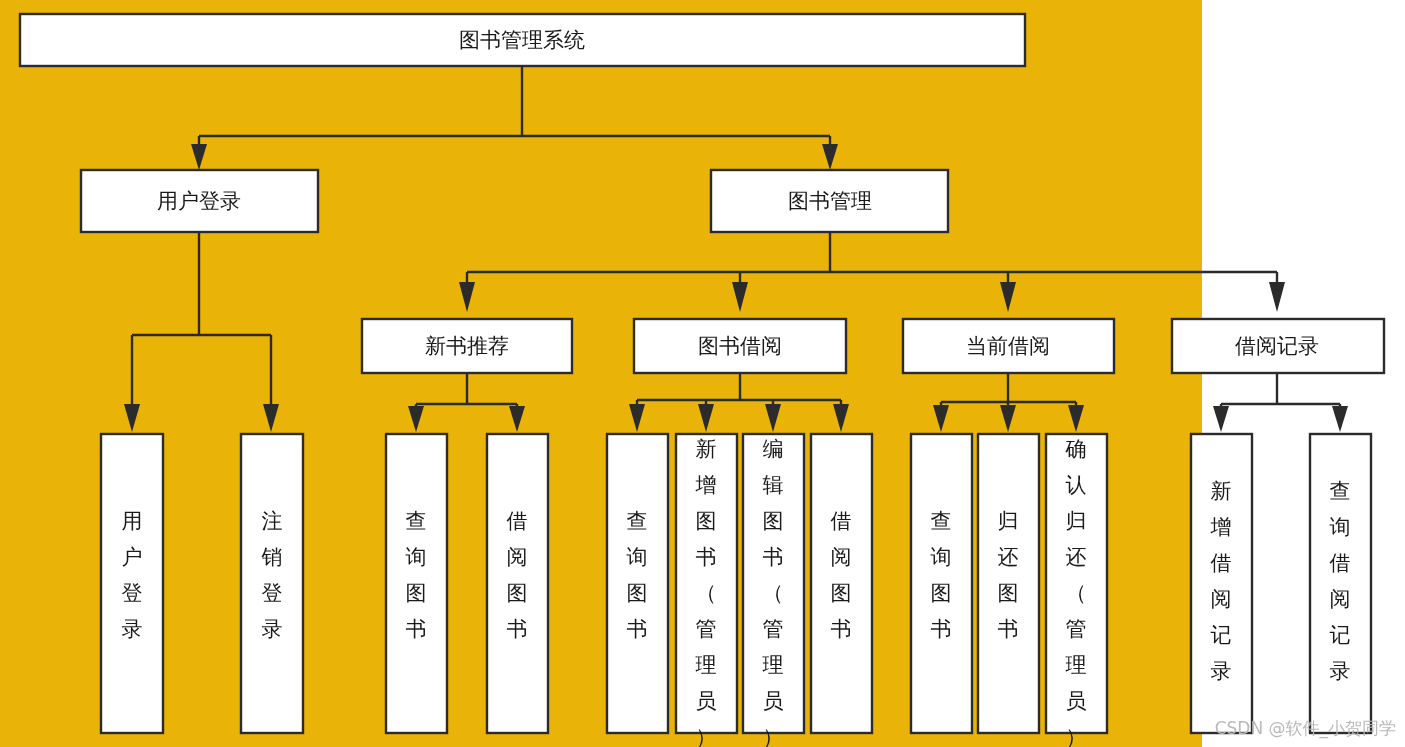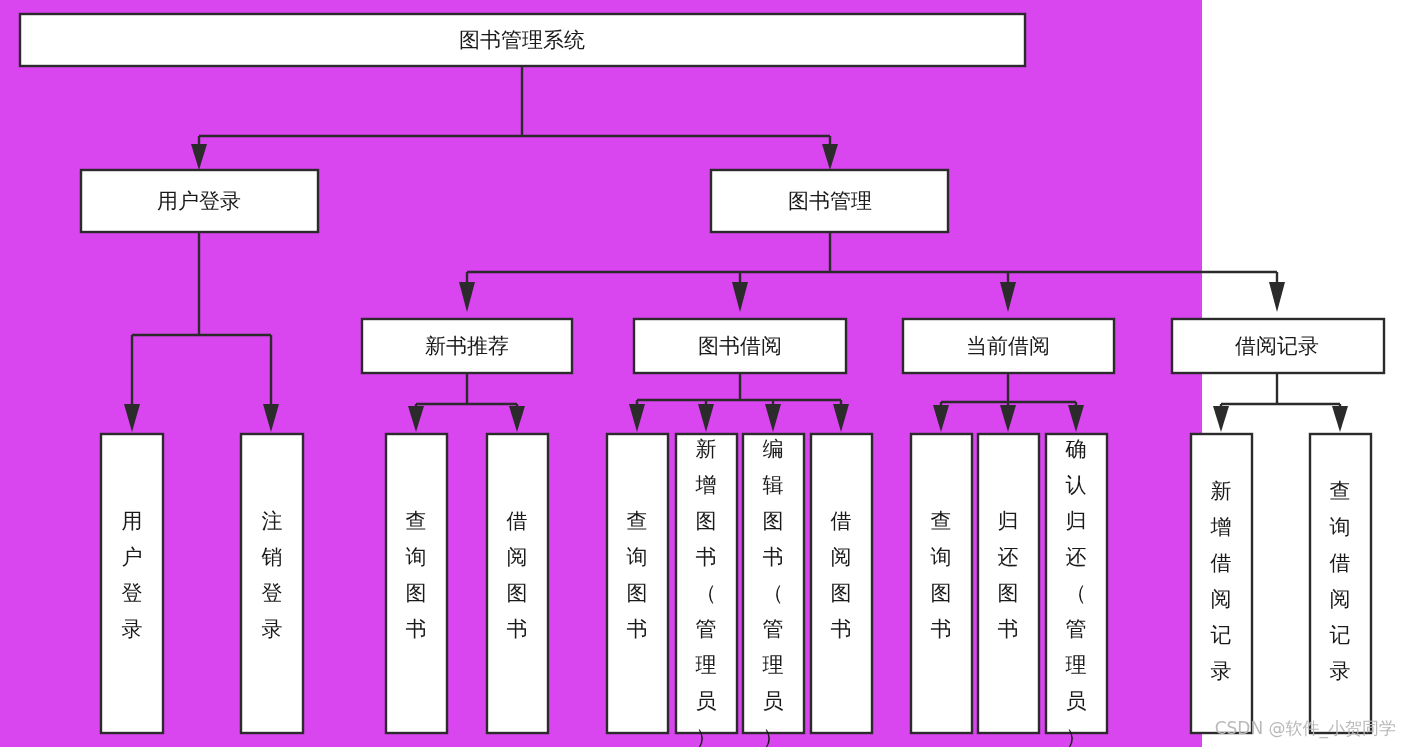--- a/index.html
+++ b/index.html
@@ -10,21 +10,21 @@
   body {
     width: 1405px;
     height: 747px;
     font-family: "DejaVu Sans", "Liberation Sans", sans-serif;
     overflow: hidden;
   }
   #diagram-root {
     position: relative;
     width: 1202px;
     height: 747px;
-    background: #d946ef;
+    background: #eab308;
   }
   svg.diagram-svg {
     position: absolute;
     top: 0;
     left: 0;
     width: 1405px;
     height: 747px;
   }
   .node-box {
     fill: #ffffff;

